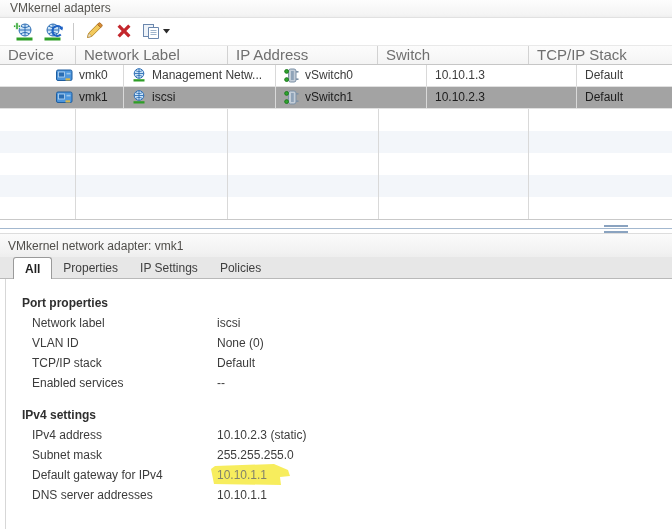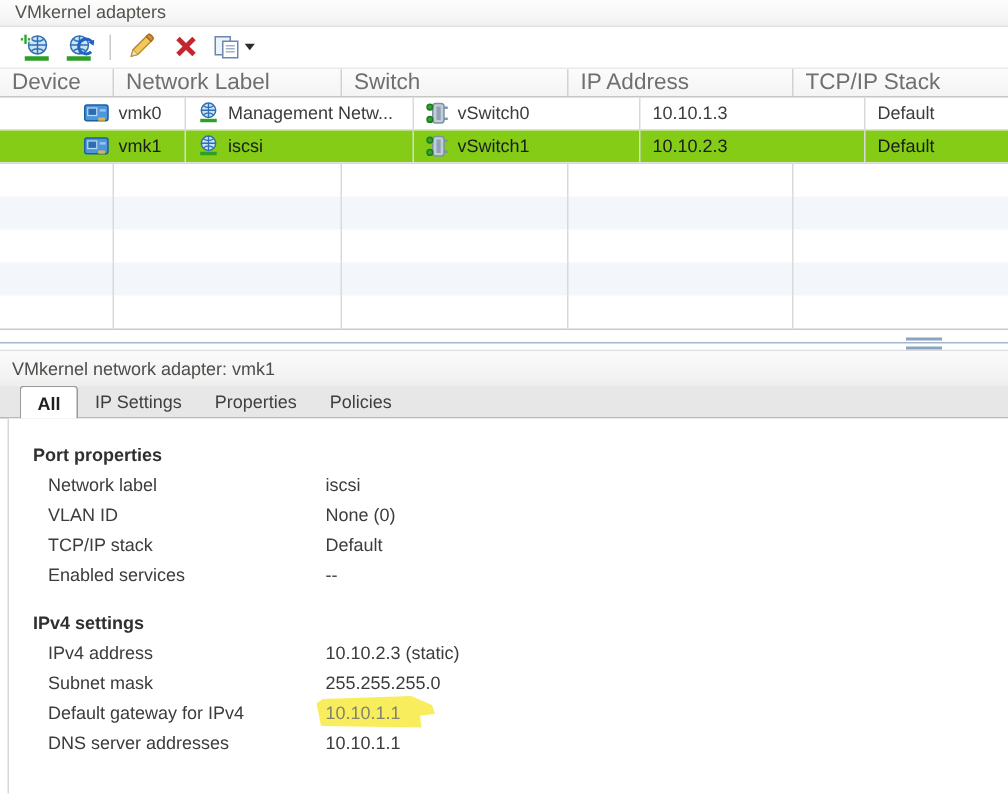--- a/index.html
+++ b/index.html
@@ -33,21 +33,21 @@
     background:linear-gradient(180deg,#fcfcfc,#f4f4f4);}
   .gcell{box-sizing:border-box;border-right:1px solid #d9d9d9;display:flex;align-items:center;
     padding-left:8px;white-space:nowrap;overflow:hidden;text-overflow:ellipsis;}
   .hdr .gcell{color:#6f6f6f;font-size:15px;border-right:1px solid #d2d2d2;cursor:pointer;}
   .col-device{width:76px;}
   .col-netlabel{width:152px;}
   .col-switch{width:151px;}
   .col-ip{width:150px;}
   .col-stack{flex:1;border-right:none !important;}
   .grow.data{border-bottom:1px solid #e0e0e0;height:21px;cursor:pointer;padding-left:48px;}
-  .grow.selected{background:#84cc16;color:#1c1c1c;}
+  .grow.selected{background:#a3a3a3;color:#1c1c1c;}
   .grow.alt{background:#f3f6fa;}
   .gcell .icon{margin-right:6px;}
   .celltext{white-space:nowrap;overflow:hidden;text-overflow:ellipsis;}
 
   
   .splitzone{position:relative;height:17px;background:#fff;cursor:row-resize;}
   .splitline{position:absolute;left:0;right:0;top:8px;height:1px;background:#a3b8cf;}
   .grip{position:absolute;left:604px;width:24px;}
   .grip .g1{position:absolute;top:5px;width:24px;height:2px;background:#8aa3c0;}
   .grip .g2{position:absolute;top:11px;width:24px;height:2px;background:#8aa3c0;}
@@ -143,22 +143,22 @@
             <path d="M0 0h7L3.5 4.5z" fill="#2b2b2b"></path>
           </svg>
       </span>
     </div>
   </div>
 
   <div class="grid">
     <div class="grow hdr">
       <div class="gcell col-device">Device</div>
       <div class="gcell col-netlabel">Network Label</div>
+      <div class="gcell col-ip">IP Address</div>
       <div class="gcell col-switch">Switch</div>
-      <div class="gcell col-ip">IP Address</div>
       <div class="gcell col-stack">TCP/IP Stack</div>
     </div>
 
     <div class="grow data">
       <div class="gcell col-device">
         <span class="icon">
           <svg width="17" height="13" viewBox="0 0 17 13">
             <rect x="0.5" y="1" width="15.5" height="10.5" rx="1.5" fill="#4d96dd" stroke="#1e5d9e"></rect>
             <rect x="2.5" y="3" width="6" height="5" fill="#2a6db3" stroke="#bcd9f2" stroke-width="0.8"></rect>
             <rect x="10.5" y="3.8" width="4" height="1.6" fill="#9cc6ea"></rect>
@@ -288,24 +288,24 @@
 
   <div class="section-header">
     <span>VMkernel network adapter: vmk1</span>
   </div>
 
   <div class="tabbar">
     <div class="tab active">
       <span>All</span>
     </div>
     <div class="tab">
+      <span>Properties</span>
+    </div>
+    <div class="tab">
       <span>IP Settings</span>
-    </div>
-    <div class="tab">
-      <span>Properties</span>
     </div>
     <div class="tab">
       <span>Policies</span>
     </div>
   </div>
 
   <div class="tab-content">
 
     <div class="detail-section">
       <div class="detail-heading">Port properties</div>

